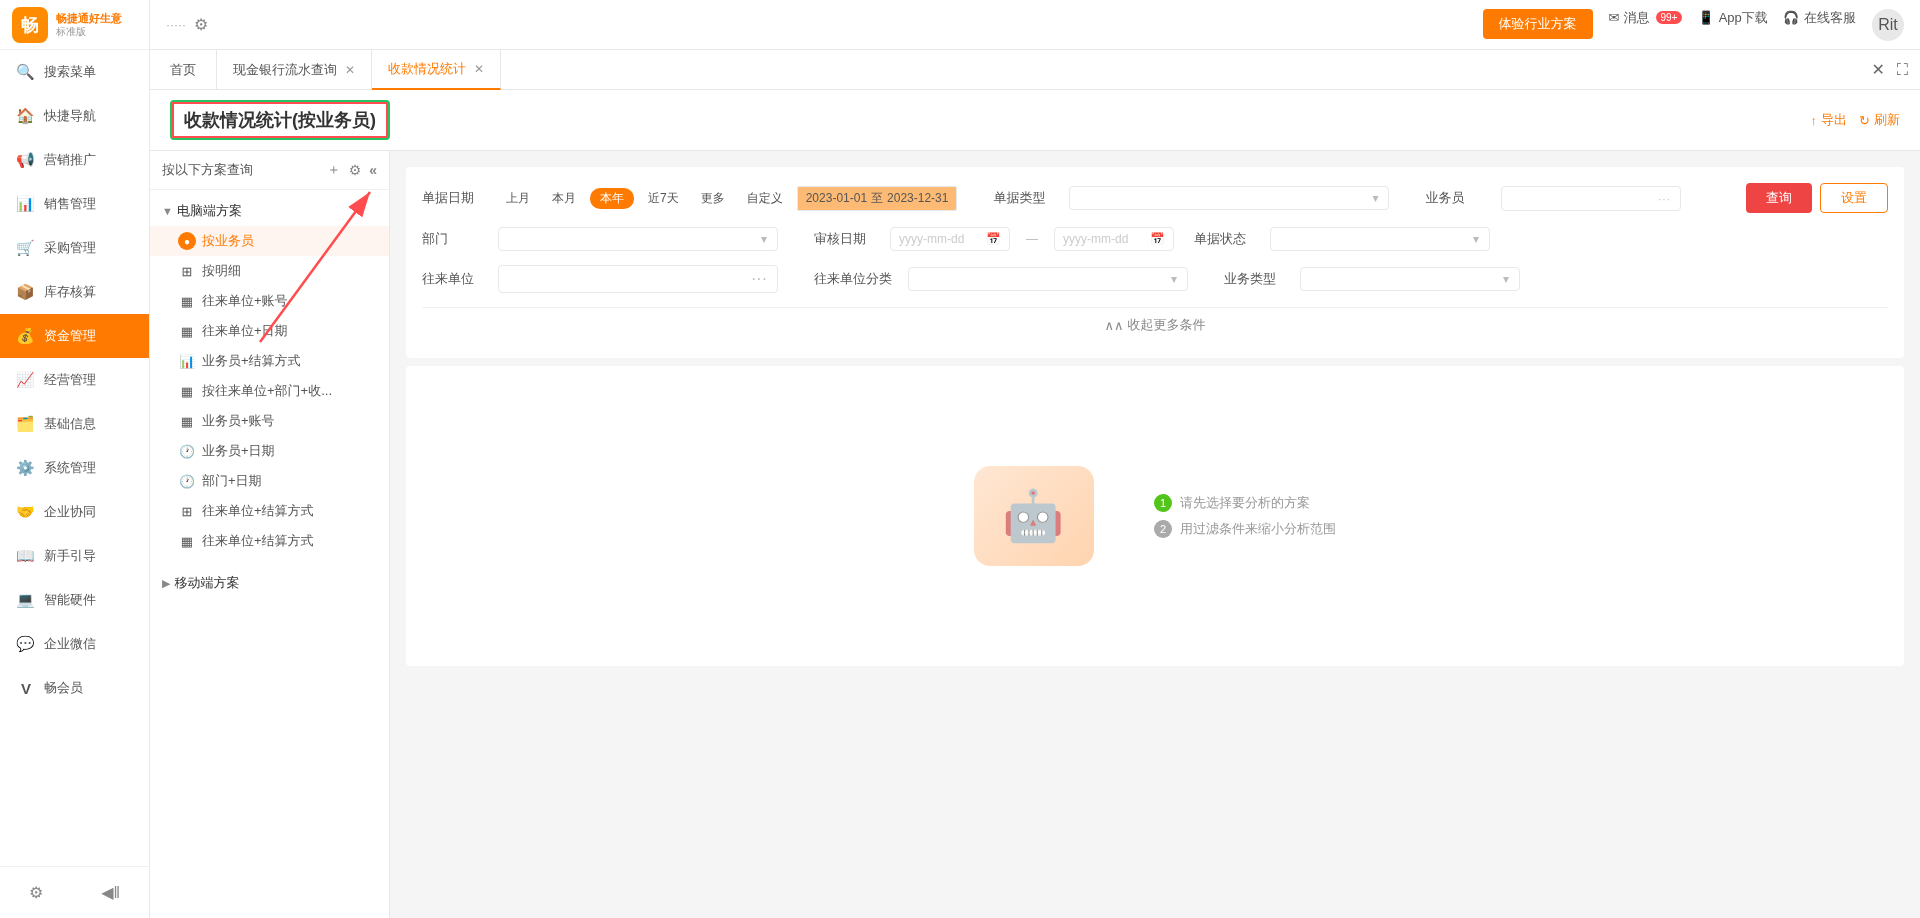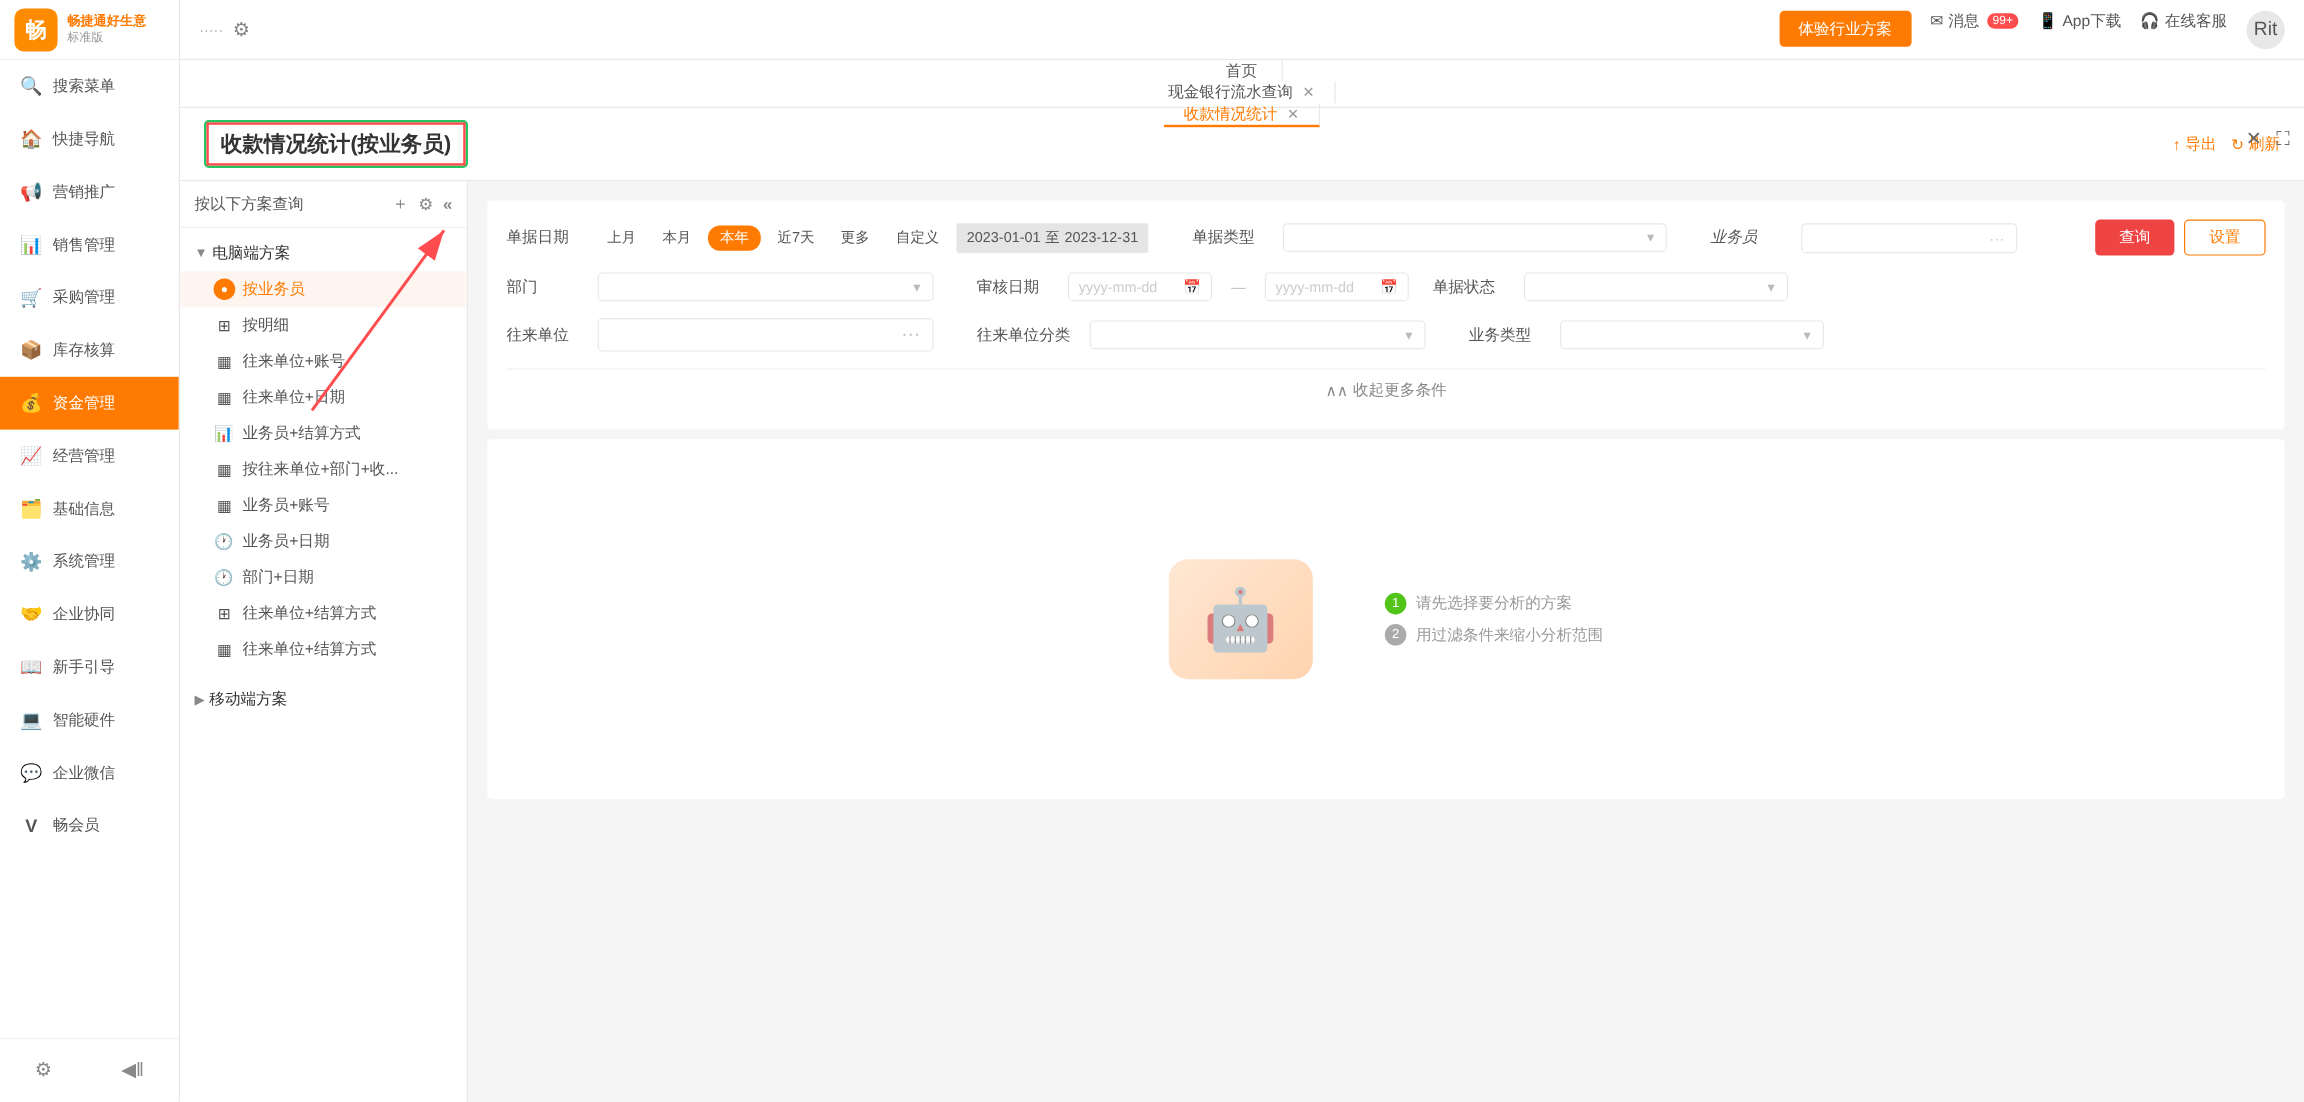--- a/index.html
+++ b/index.html
@@ -21,21 +21,21 @@
     
     .topbar { position: fixed; top: 0; left: 150px; right: 0; height: 50px; background: #fff; border-bottom: 1px solid #e8e8e8; display: flex; align-items: center; z-index: 99; padding: 0 16px; }
     .topbar-breadcrumb { display: flex; align-items: center; color: #999; font-size: 13px; }
     .topbar-breadcrumb span { color: #666; }
     .topbar-actions { margin-left: auto; display: flex; align-items: flex-start; gap: 16px; }
     .topbar-action { display: flex; align-items: center; gap: 4px; font-size: 13px; color: #555; cursor: pointer; }
     .trial-btn { background: #ff7a00; color: #fff; border: none; padding: 6px 16px; border-radius: 4px; cursor: pointer; font-size: 13px; }
     .badge { background: #ff4d4f; color: #fff; border-radius: 10px; font-size: 10px; padding: 1px 5px; margin-left: 2px; }
 
     
-    .tabbar { position: fixed; top: 50px; left: 150px; right: 0; height: 40px; background: #fff; border-bottom: 1px solid #e8e8e8; display: flex; align-items: center; z-index: 98; padding: 0 0; flex-direction: column; }
+    .tabbar { position: fixed; top: 50px; left: 150px; right: 0; height: 40px; background: #fff; border-bottom: 1px solid #e8e8e8; display: flex; align-items: center; z-index: 98; padding: 0 0; }
     .tab { display: flex; align-items: center; padding: 0 16px; height: 40px; cursor: pointer; font-size: 13px; color: #555; border-right: 1px solid #e8e8e8; position: relative; }
     .tab.active { color: #ff7a00; border-bottom: 2px solid #ff7a00; }
     .tab-close { margin-left: 8px; color: #999; font-size: 12px; }
     .tab-home { padding: 0 20px; font-weight: 500; }
     .tabbar-end { margin-left: auto; display: flex; align-items: center; padding-right: 12px; gap: 12px; }
     .tabbar-end-icon { color: #666; font-size: 16px; cursor: pointer; }
 
     
     .main { position: fixed; top: 90px; left: 150px; right: 0; bottom: 0; overflow: auto; background: #f5f5f5; }
     .page-header { background: #fff; padding: 10px 20px; display: flex; align-items: center; justify-content: space-between; border-bottom: 1px solid #e8e8e8; }
@@ -61,21 +61,21 @@
     .tree-item-icon.orange-circle { background: #ff7a00; border-radius: 50%; color: #fff; font-size: 10px; width: 18px; height: 18px; }
 
     
     .right-panel { flex: 1; padding: 16px; overflow-y: auto; }
     .filter-section { background: #fff; padding: 16px; border-radius: 4px; margin-bottom: 8px; }
     .filter-row { display: flex; align-items: center; margin-bottom: 14px; gap: 16px; flex-wrap: wrap; }
     .filter-label { color: #555; font-size: 13px; white-space: nowrap; min-width: 60px; }
     .date-selector { display: flex; align-items: center; gap: 6px; flex-wrap: wrap; }
     .date-option { padding: 2px 8px; font-size: 12px; color: #555; cursor: pointer; border-radius: 2px; }
     .date-option.active { background: #ff7a00; color: #fff; border-radius: 10px; padding: 2px 10px; }
-    .date-range { display: flex; align-items: center; gap: 4px; font-size: 12px; color: #555; background: #e5e5e5; padding: 3px 8px; border-radius: 2px; border: 1px solid #e8e8e8; }
+    .date-range { display: flex; align-items: center; gap: 4px; font-size: 12px; color: #555; background: #fdba74; padding: 3px 8px; border-radius: 2px; border: 1px solid #e8e8e8; }
     .filter-select { display: flex; align-items: center; border: 1px solid #e8e8e8; border-radius: 4px; padding: 4px 10px; min-width: 220px; background: #fff; cursor: pointer; justify-content: space-between; font-size: 13px; color: #999; }
     .filter-select-wide { min-width: 320px; }
     .filter-select .arrow-down { color: #bbb; font-size: 12px; }
     .date-input { border: 1px solid #e8e8e8; border-radius: 4px; padding: 4px 8px; font-size: 12px; color: #999; background: #fff; min-width: 120px; display: flex; align-items: center; justify-content: space-between; cursor: pointer; }
     .date-dash { color: #bbb; font-size: 12px; }
     .more-dots { color: #bbb; font-size: 16px; cursor: pointer; }
     .action-buttons { display: flex; gap: 8px; margin-left: auto; }
     .query-btn { background: #ef4444; color: #fff; border: none; padding: 6px 20px; border-radius: 4px; cursor: pointer; font-size: 13px; }
     .set-btn { background: #fff; color: #ff7a00; border: 1px solid #ff7a00; padding: 5px 20px; border-radius: 4px; cursor: pointer; font-size: 13px; }
     .collapse-row { display: flex; align-items: center; justify-content: center; padding: 8px; cursor: pointer; color: #888; font-size: 13px; gap: 4px; border-top: 1px solid #f0f0f0; }
@@ -328,21 +328,21 @@
               <span>2023-01-01</span>
               <span>至</span>
               <span>2023-12-31</span>
             </div>
           </div>
           <span class="filter-label" style="margin-left:20px;">单据类型</span>
           <div class="filter-select filter-select-wide">
             <span style="color:#ccc;"></span>
             <span class="arrow-down">▾</span>
           </div>
-          <span class="filter-label" style="margin-left:20px;font-style:italic;">业务员</span>
+          <span class="filter-label" style="margin-left:20px;">业务员</span>
           <div style="display:flex;align-items:center;gap:4px;">
             <div class="filter-select" style="min-width:180px;">
               <span style="color:#ccc;"></span>
               <span style="color:#ccc;cursor:pointer;">···</span>
             </div>
           </div>
           <div class="action-buttons">
             <button class="query-btn">查询</button>
             <button class="set-btn">设置</button>
           </div>

